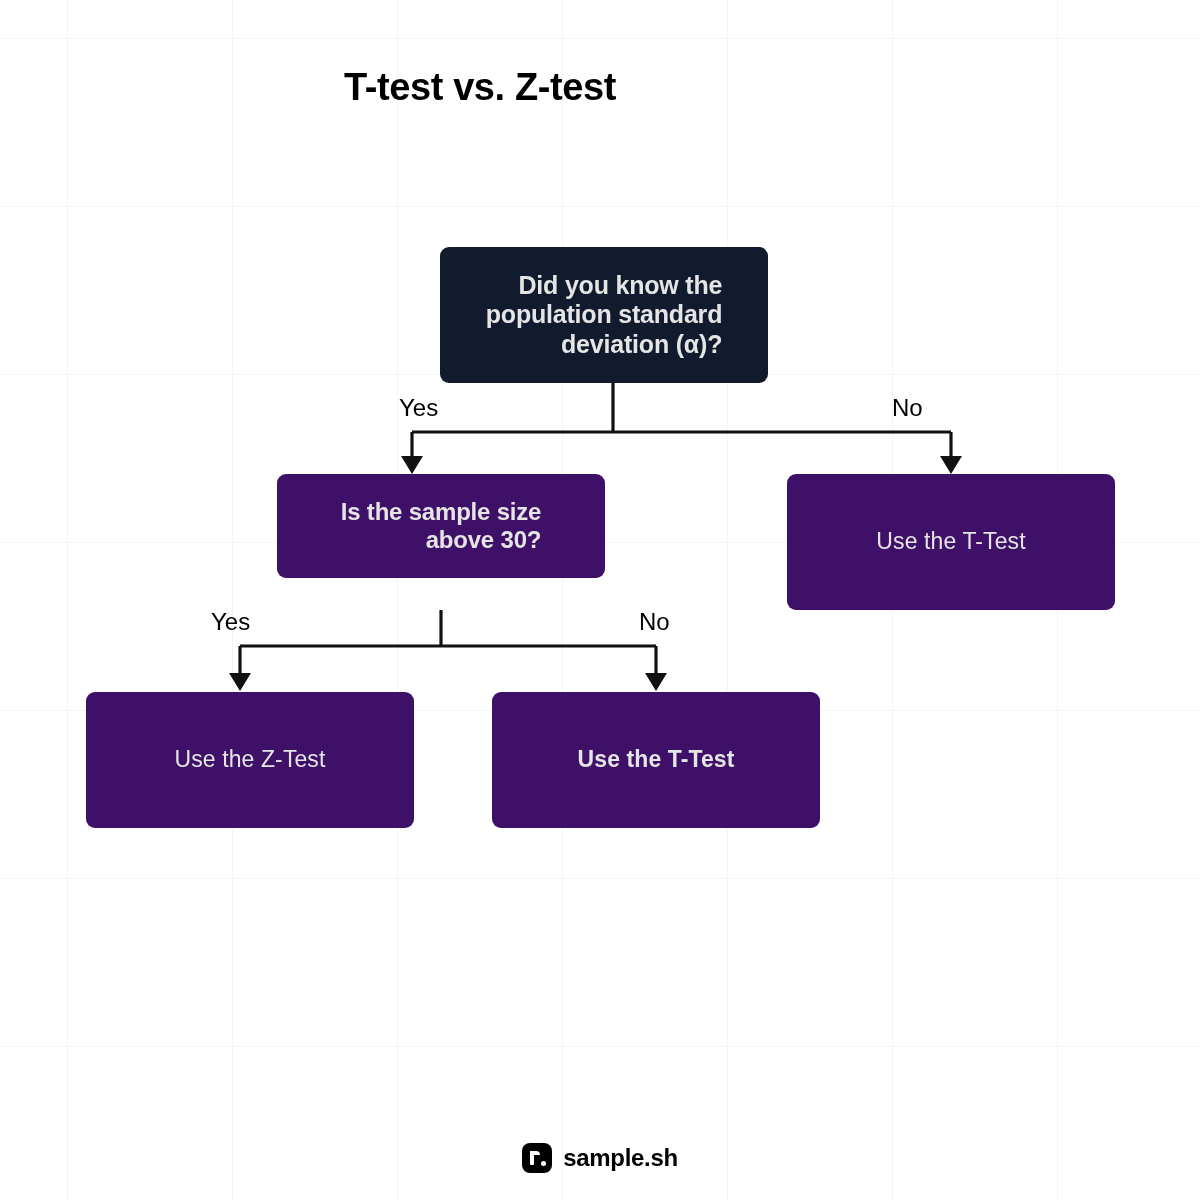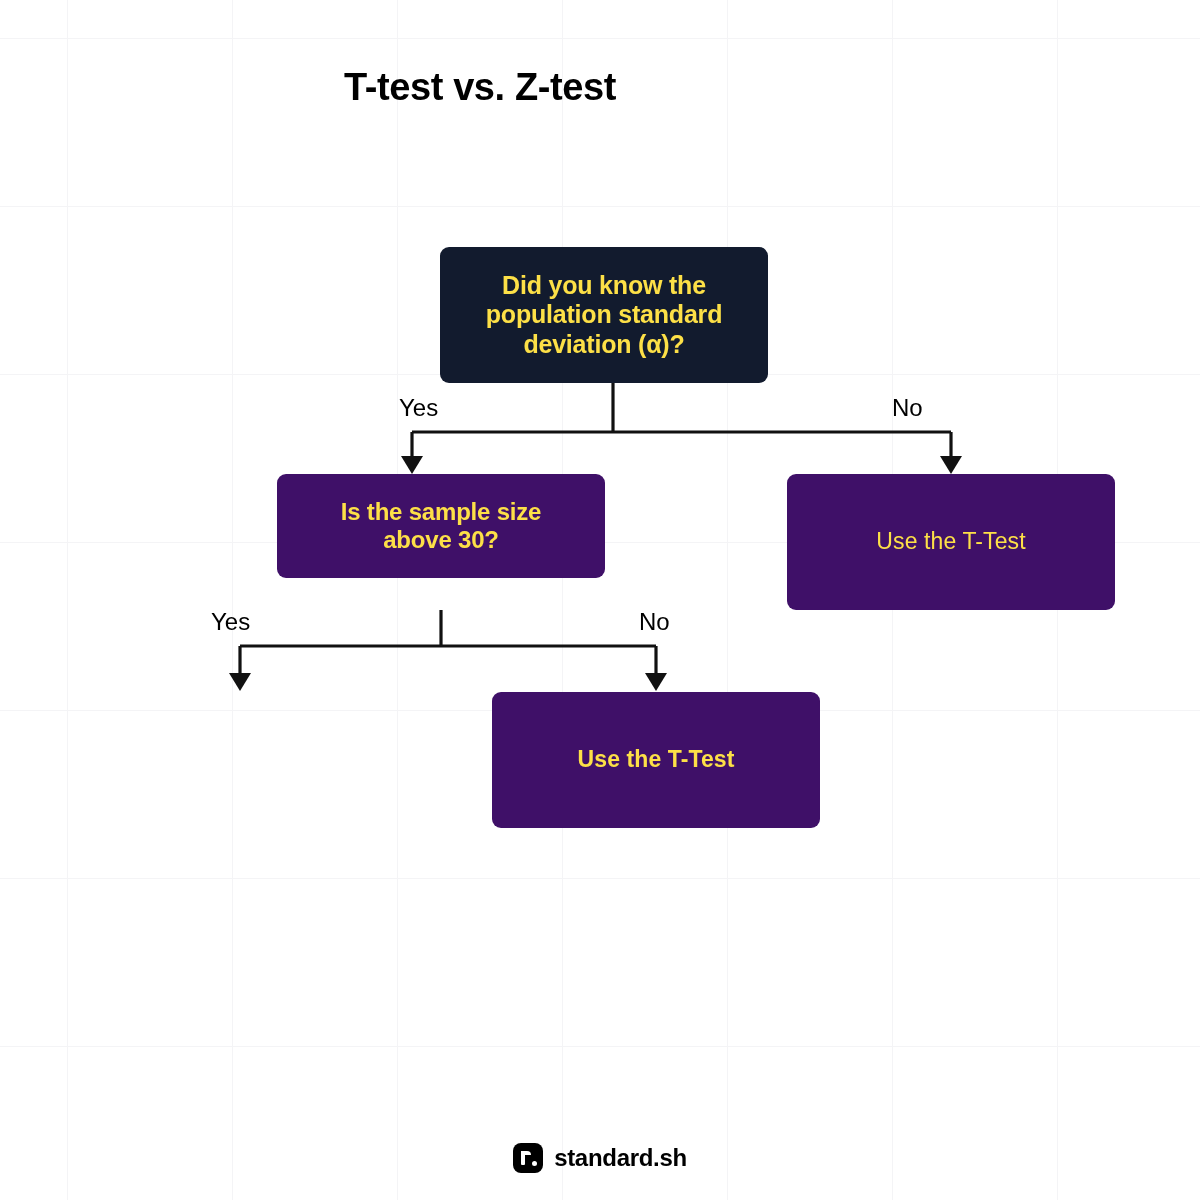--- a/index.html
+++ b/index.html
@@ -49,23 +49,23 @@
     height: 1200px;
     pointer-events: none;
   }
 
   
   .node {
     position: absolute;
     display: flex;
     align-items: center;
     justify-content: center;
-    text-align: center;
+    text-align: right;
     border-radius: 9px;
-    color: #fde047;
+    color: #e5e5e5;
     box-sizing: border-box;
     padding: 8px 14px;
     line-height: 1.18;
   }
   .node.dark  { background: #121b2e; }
   .node.purple{ background: #3f1068; }
 
   .node .label { display: block; white-space: pre-line; }
 
   #node-root   { left: 440px; top: 247px; width: 328px; height: 136px; }
@@ -192,30 +192,33 @@
 
   <div class="node purple" id="node-sample">
     <span class="label">Is the sample size
 above 30?</span>
   </div>
 
   <div class="node purple" id="node-ttest-right">
     <span class="label">Use the T-Test</span>
   </div>
 
+  <div class="node purple" id="node-ztest">
+    <span class="label">Use the Z-Test</span>
+  </div>
 
   <div class="node purple" id="node-ttest-bottom">
     <span class="label">Use the T-Test</span>
   </div>
 
   <div class="edge-label" id="edge-label-yes-1">Yes</div>
   <div class="edge-label" id="edge-label-no-1">No</div>
   <div class="edge-label" id="edge-label-yes-2">Yes</div>
   <div class="edge-label" id="edge-label-no-2">No</div>
 
   <div id="footer-brand">
     <span id="brand-mark">
       <span id="brand-dot"></span>
     </span>
-    <span id="brand-text">standard.sh</span>
+    <span id="brand-text">sample.sh</span>
   </div>
 
 </div>
 
 </body></html>

